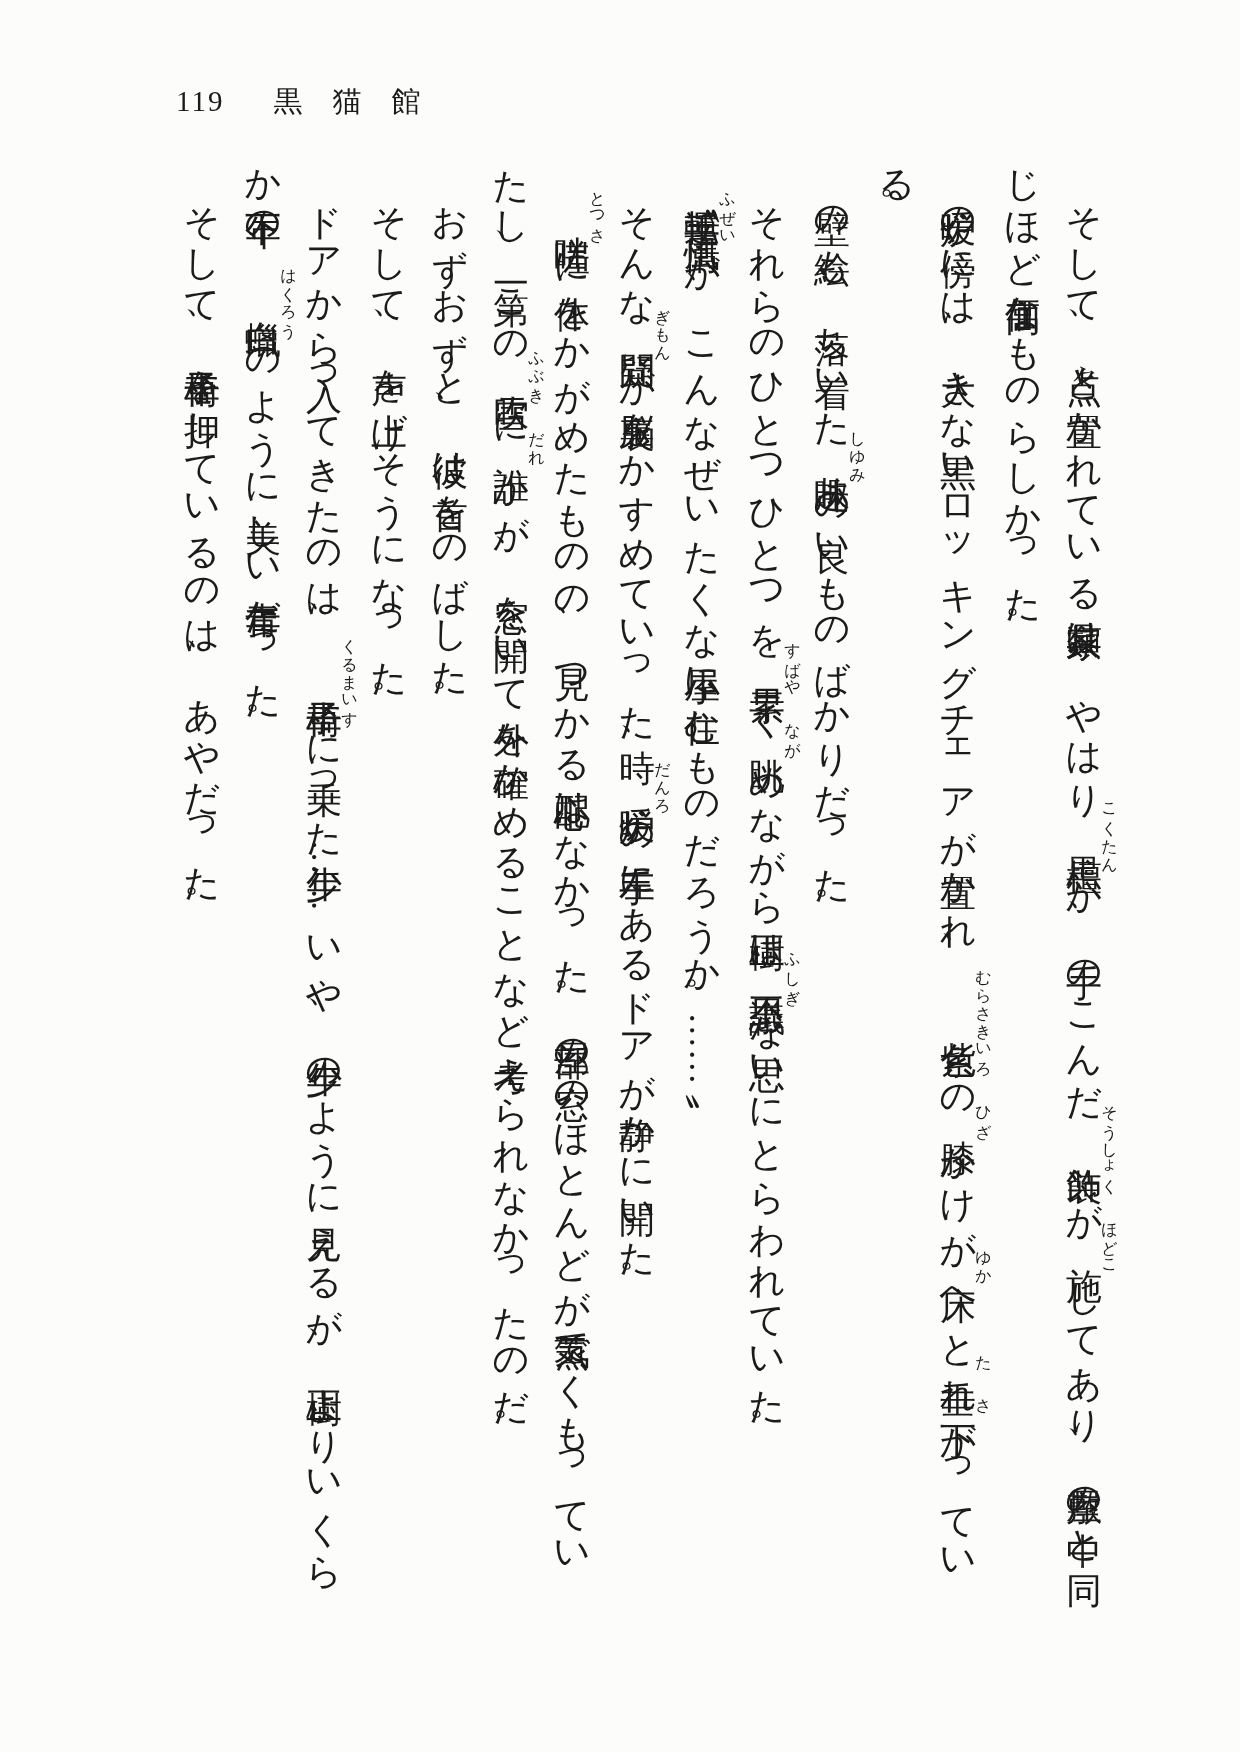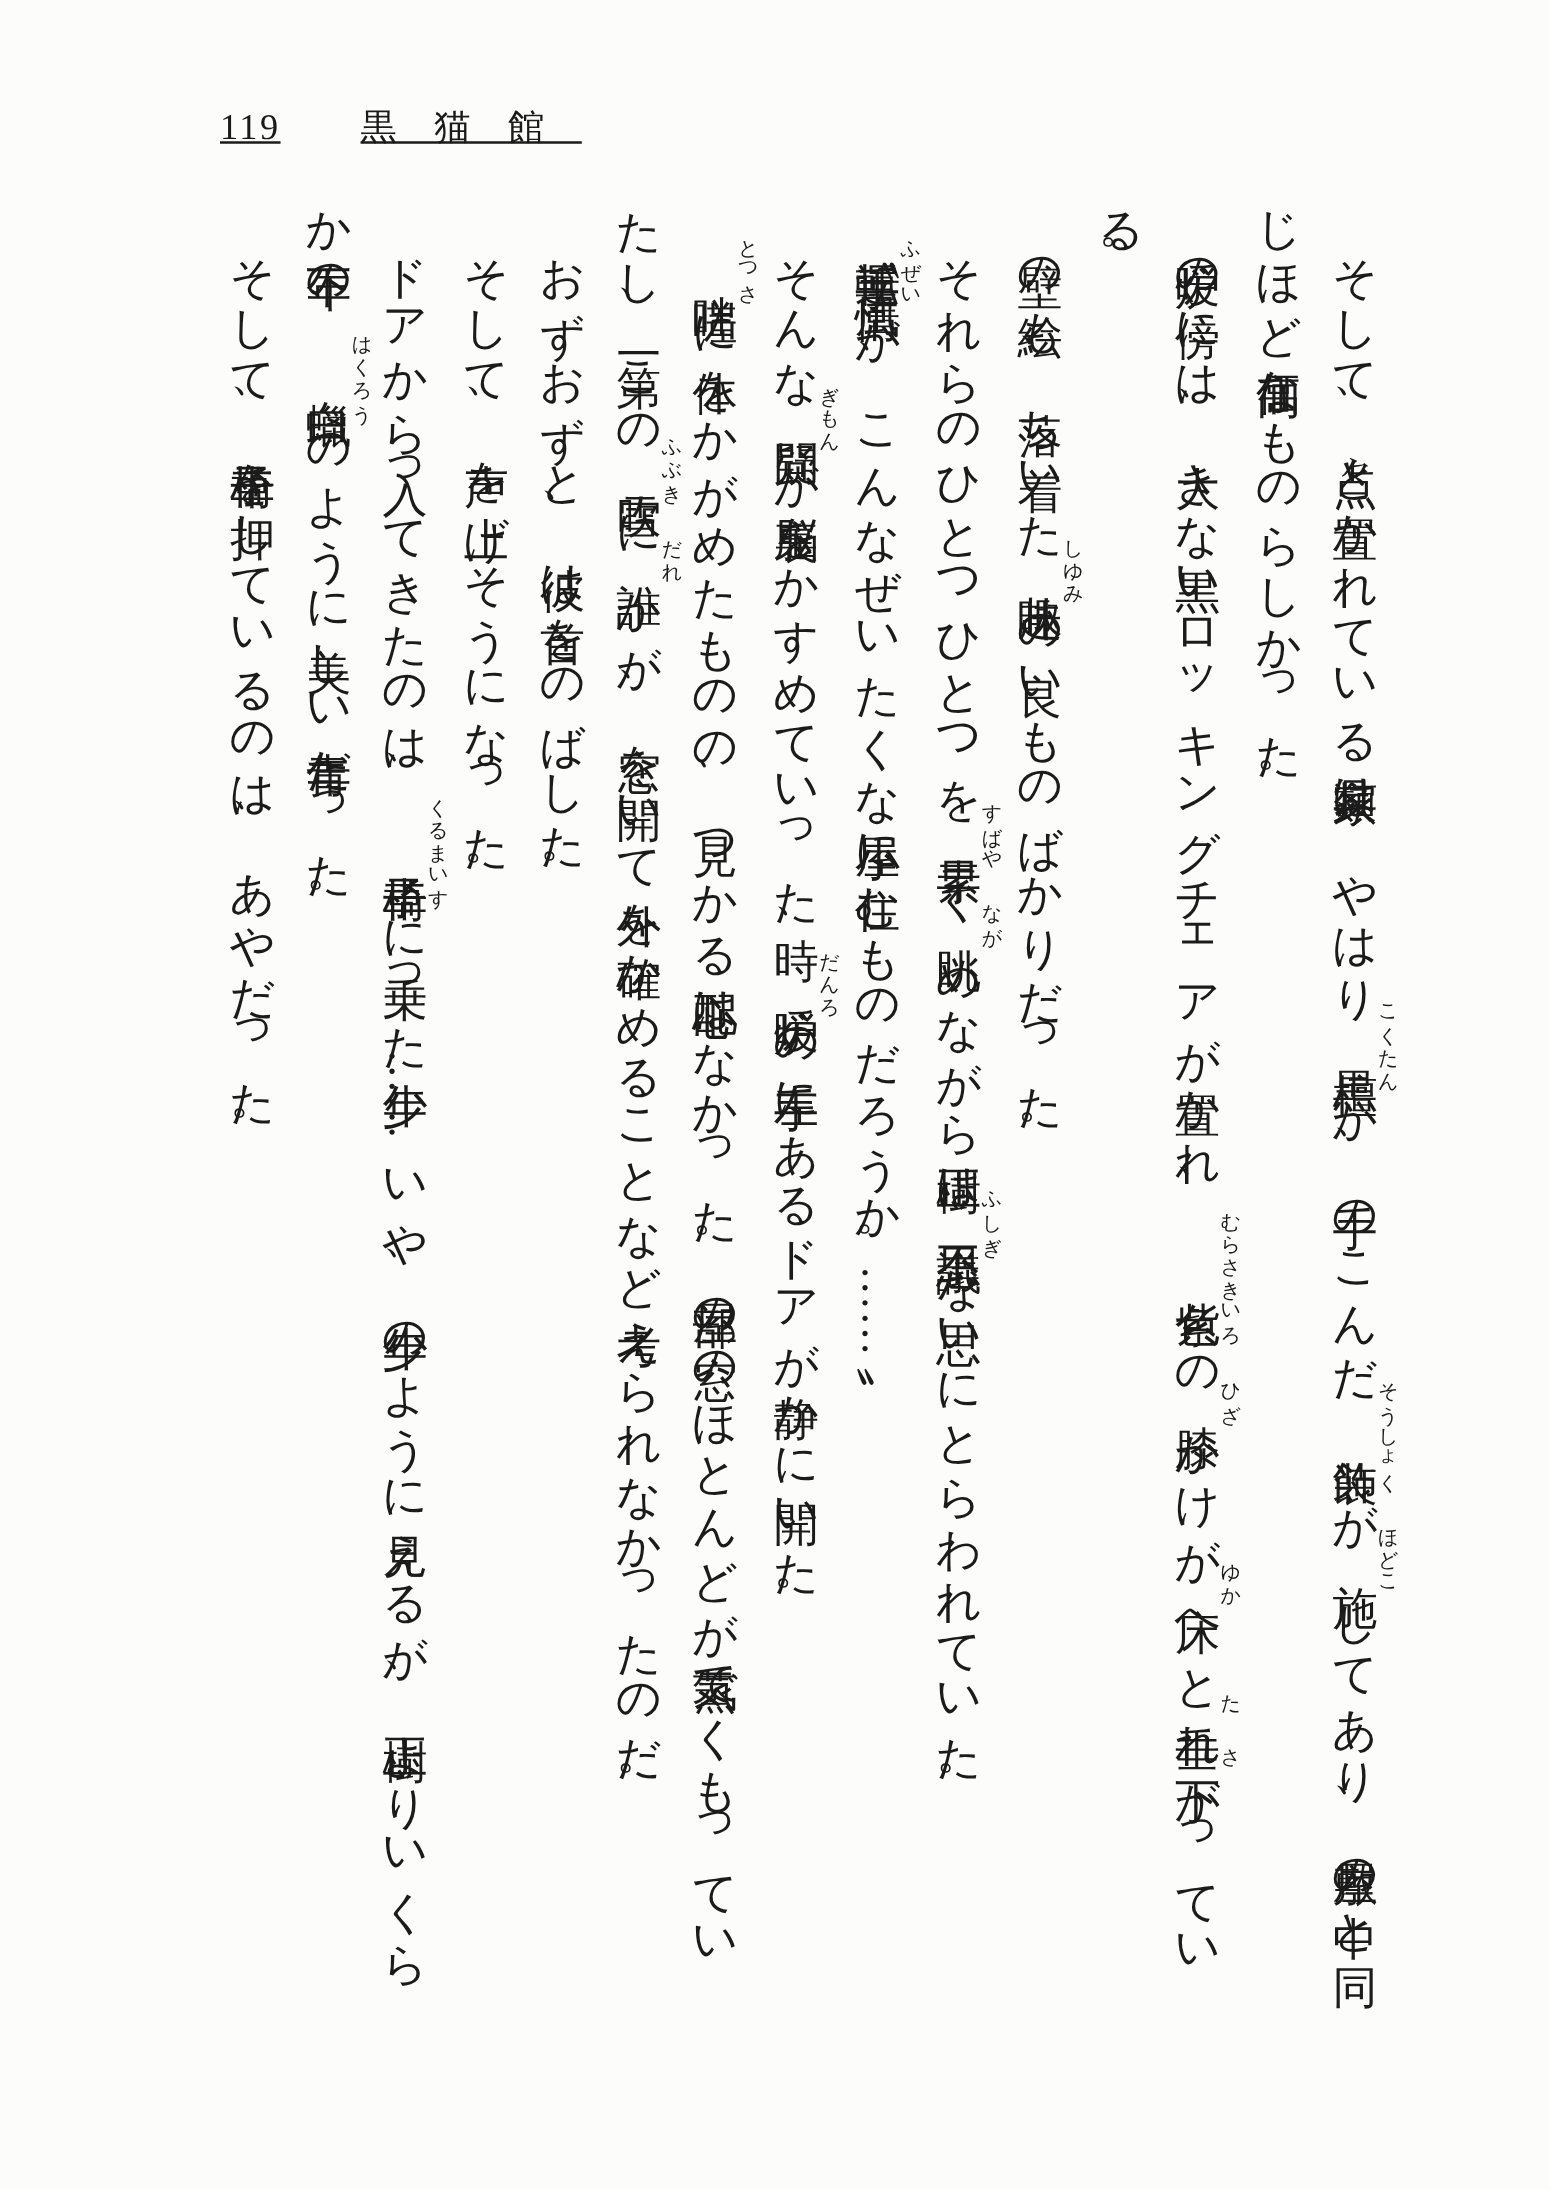--- a/index.html
+++ b/index.html
@@ -15,24 +15,23 @@
     color: #1b1b1b;
     overflow: hidden;
   }
   .running-header {
     position: absolute;
     top: 82px; left: 176px;
     font-size: 29px;
     white-space: nowrap;
     display: flex;
     align-items: baseline;
-    text-decoration: underline;
   }
   .page-number { letter-spacing: 2px; }
-  .book-title  { margin-left: 64px; letter-spacing: 30px; }
+  .book-title  { margin-left: 49px; letter-spacing: 30px; }
   .body-text {
     position: absolute;
     top: 144px; right: 122px;
     height: 1436px;
     writing-mode: vertical-rl;
     text-orientation: mixed;
     font-size: 36px;
     line-height: 61px;
     letter-spacing: 0.6px;
   }

